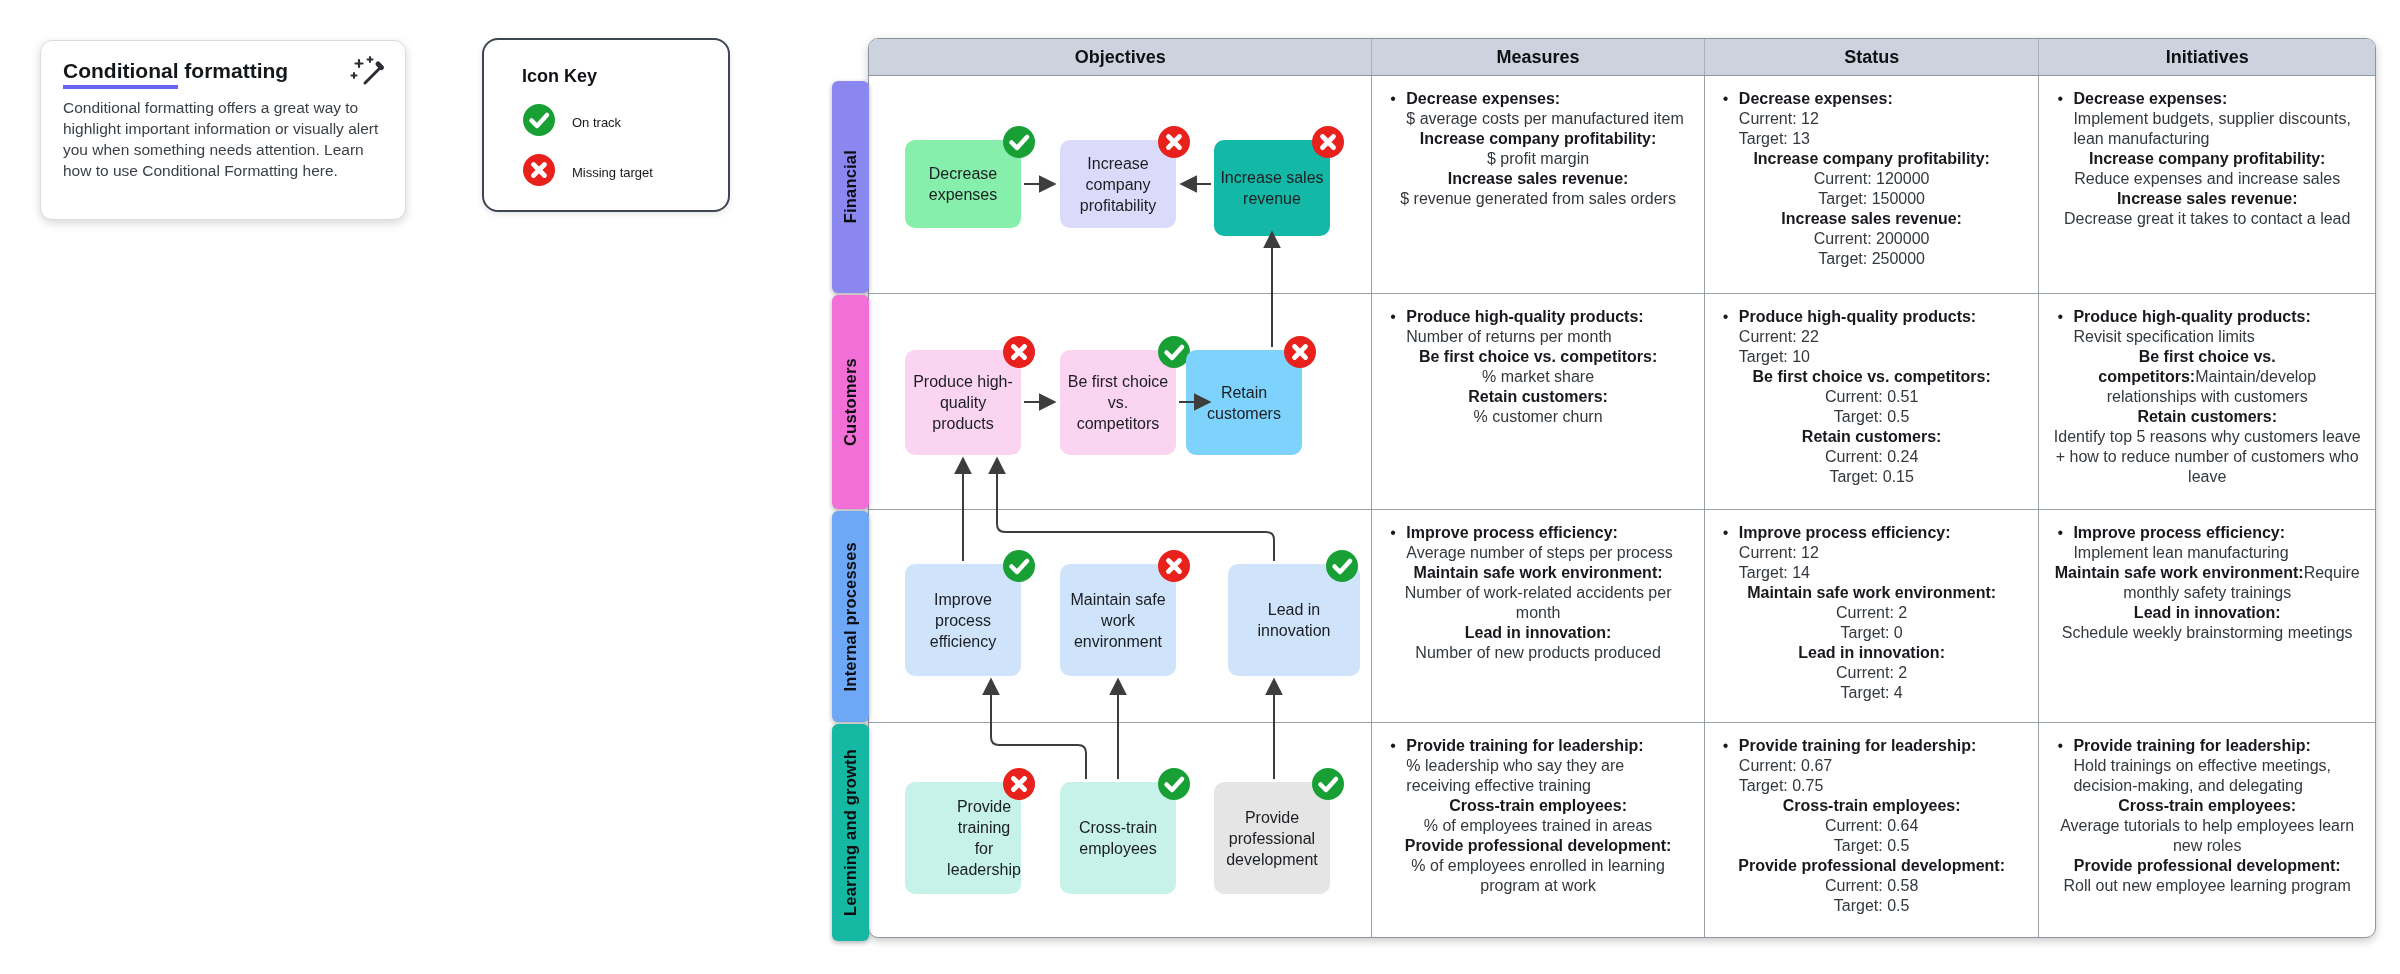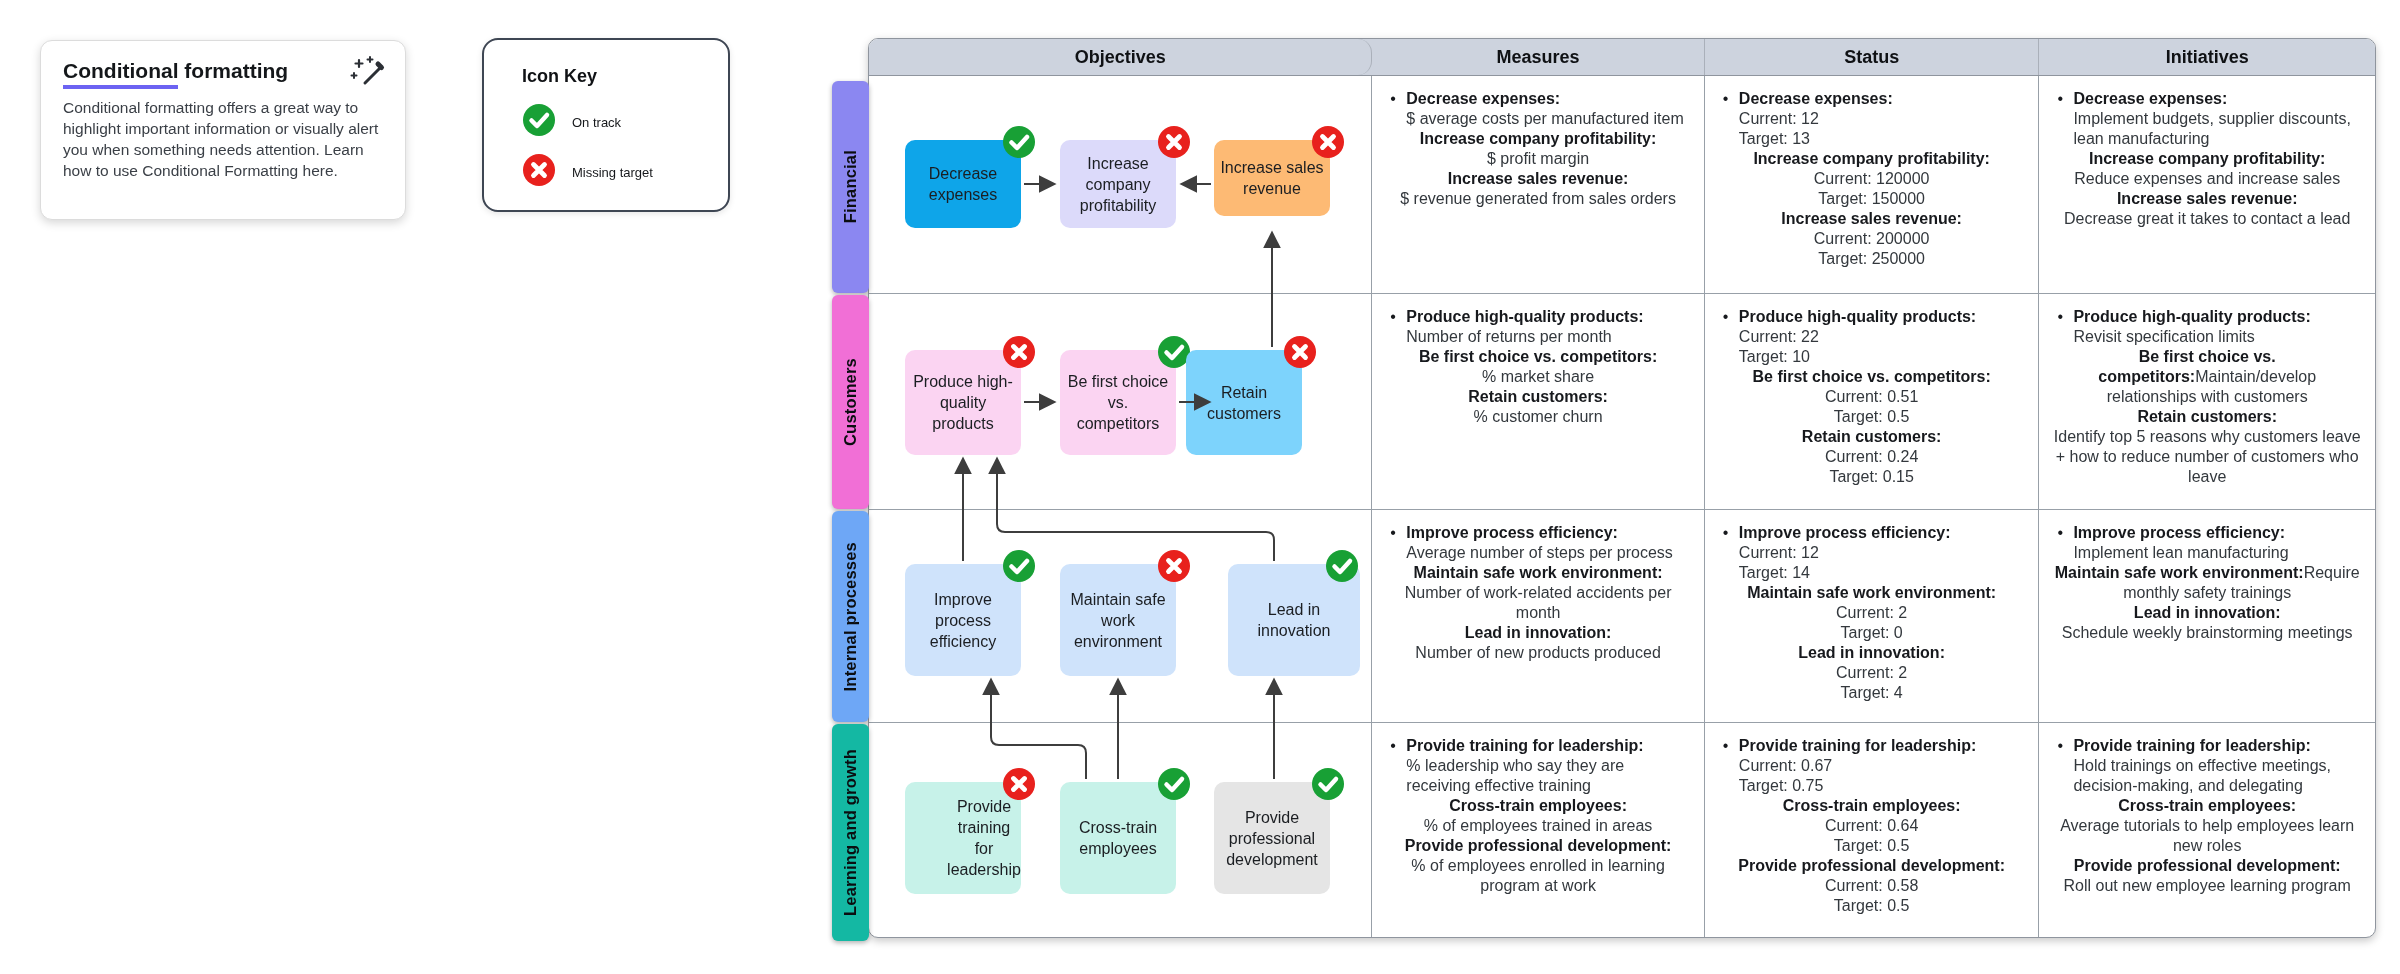--- a/index.html
+++ b/index.html
@@ -24,21 +24,21 @@
   .ik-row{display:flex;align-items:center;gap:16px;margin-bottom:12px;}
   .ik-label{font-size:13px;color:#16181b;}
 
   
   .tbl{position:absolute;left:868px;top:38px;width:1508px;height:900px;background:#fff;
        border:1px solid #8f959e;border-radius:10px;overflow:hidden;
        box-shadow:0 3px 8px rgba(0,0,0,.22);}
   .hrow{display:flex;height:37px;background:#cdd3de;border-bottom:1px solid #8f959e;}
   .hcell{display:flex;align-items:center;justify-content:center;font-weight:bold;
          font-size:18px;color:#0f1114;}
-  .c0{width:504px;border-radius:14px;} .c1{width:333px;} .c2{width:335px;} .c3{width:336px;}
+  .c0{width:504px;} .c1{width:333px;} .c2{width:335px;} .c3{width:336px;}
   .hcell.c0,.hcell.c1,.hcell.c2{border-right:1px solid #aab0ba;}
   .trow{display:flex;border-bottom:1px solid #98a0a8;}
   .trow:last-child{border-bottom:none;}
   .ocell{width:504px;border-right:1px solid #98a0a8;}
   .cell{padding:13px 12px 8px 12px;font-size:16px;line-height:20px;color:#33383d;
         text-align:center;border-right:1px solid #98a0a8;}
   .trow .c3{border-right:none;}
   .bh{font-weight:bold;color:#17191d;}
   .it.first{text-align:left;position:relative;padding-left:22px;}
   .it.first .blt{position:absolute;left:6px;top:0;color:#17191d;}
@@ -194,35 +194,35 @@
       <path d="M1274,561 L1274,540 Q1274,532 1266,532 L1005,532 Q997,532 997,524 L997,460" marker-end="url(#arr)"></path>
       <path d="M1086,779 L1086,753 Q1086,745 1078,745 L999,745 Q991,745 991,737 L991,681" marker-end="url(#arr)"></path>
       <path d="M1118,779 L1118,681" marker-end="url(#arr)"></path>
       <path d="M1274,779 L1274,681" marker-end="url(#arr)"></path>
     </g>
   </svg>
 
 <div class="strip" style="top: 81px; height: 212px; background: rgb(139, 135, 241);">
       <span class="striplbl">Financial</span>
     </div>
-    <div class="fbox" style="left: 905px; top: 140px; width: 116px; height: 88px; background: #0ea5e9;">
+    <div class="fbox" style="left: 905px; top: 140px; width: 116px; height: 88px; background: #86efac;">
       <span>Decrease expenses</span>
       <div class="badge" style="left: 97px; top: -15px;"><svg width="34" height="34" viewBox="0 0 34 34">
           <circle cx="17" cy="17" r="16" fill="#18a035"></circle>
           <path d="M9.5,17.5 L15,23 L25,12" stroke="#fff" stroke-width="4.5" fill="none" stroke-linecap="round" stroke-linejoin="round"></path>
         </svg></div>
     </div>
     <div class="fbox" style="left: 1060px; top: 140px; width: 116px; height: 88px; background: rgb(220, 218, 250);">
       <span>Increase company profitability</span>
       <div class="badge" style="left: 97px; top: -15px;"><svg width="34" height="34" viewBox="0 0 34 34">
           <circle cx="17" cy="17" r="16" fill="#e8211d"></circle>
           <path d="M11.5,11.5 L22.5,22.5 M22.5,11.5 L11.5,22.5" stroke="#fff" stroke-width="4.8" stroke-linecap="round"></path>
         </svg></div>
     </div>
-    <div class="fbox" style="left: 1214px; top: 140px; width: 116px; height: 76px; background: #fdba74;">
+    <div class="fbox" style="left: 1214px; top: 140px; width: 116px; height: 96px; background: #14b8a6;">
       <span>Increase sales revenue</span>
       <div class="badge" style="left: 97px; top: -15px;"><svg width="34" height="34" viewBox="0 0 34 34">
           <circle cx="17" cy="17" r="16" fill="#e8211d"></circle>
           <path d="M11.5,11.5 L22.5,22.5 M22.5,11.5 L11.5,22.5" stroke="#fff" stroke-width="4.8" stroke-linecap="round"></path>
         </svg></div>
     </div>
     <div class="strip" style="top: 295px; height: 214px; background: rgb(241, 111, 214);">
       <span class="striplbl">Customers</span>
     </div>
     <div class="fbox" style="left: 905px; top: 350px; width: 116px; height: 105px; background: rgb(251, 212, 242);">

